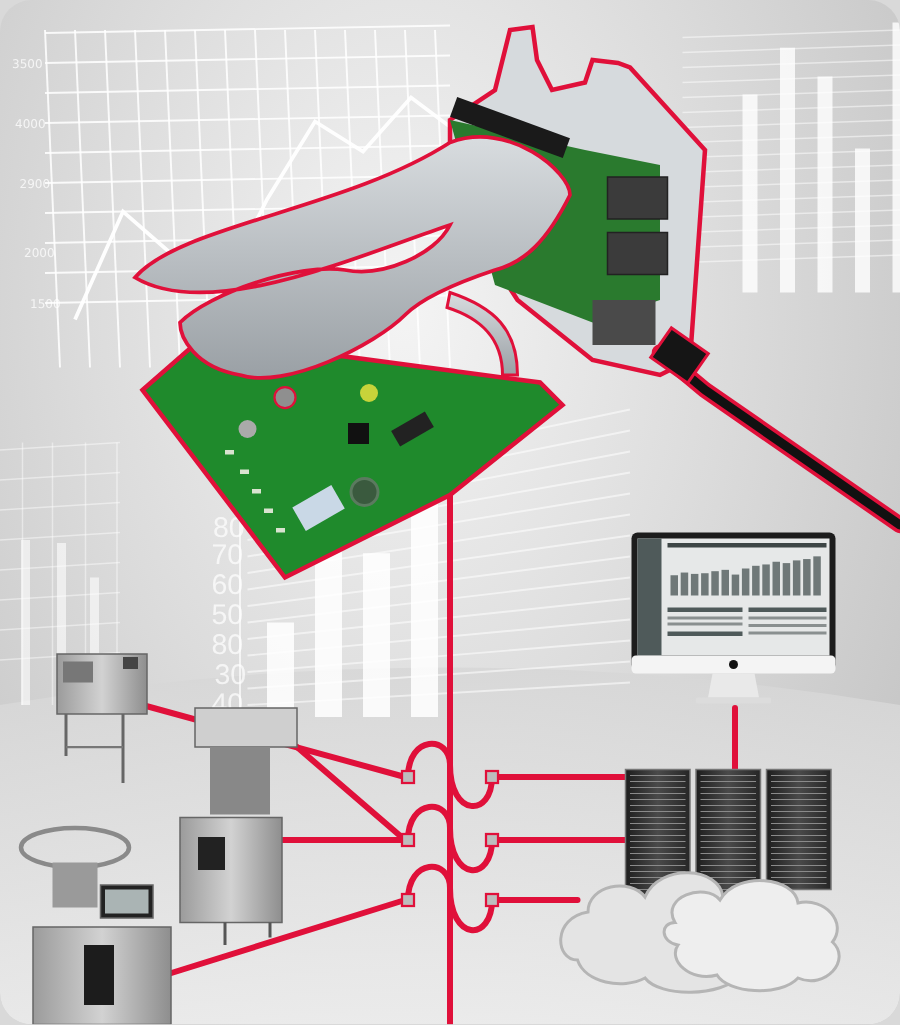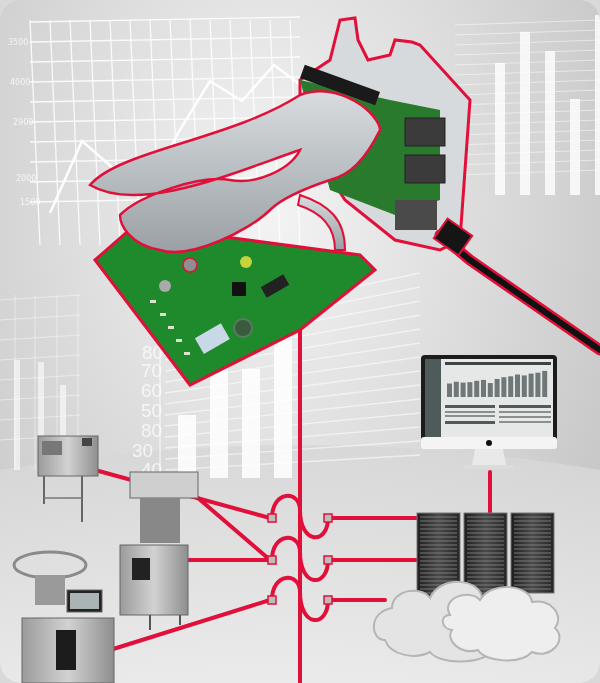--- a/index.html
+++ b/index.html
@@ -124,29 +124,29 @@
       <line x1="15" y1="295" x2="15" y2="470"></line>
       <line x1="35" y1="295" x2="35" y2="470"></line>
       <line x1="57" y1="295" x2="57" y2="470"></line>
       <line x1="78" y1="295" x2="78" y2="470"></line>
     </g>
   </svg>
 
   <span class="axis-label" style="left:8px;top:38px">3500</span>
   <span class="axis-label" style="left:10px;top:78px">4000</span>
   <span class="axis-label" style="left:13px;top:118px">2900</span>
-  <span class="axis-label" style="left:16px;top:174px">2000</span>
+  <span class="axis-label" style="left:16px;top:164px">2000</span>
   <span class="axis-label" style="left:20px;top:198px">1500</span>
 
   <span class="axis-label-big" style="left:142px;top:342px">80</span>
   <span class="axis-label-big" style="left:141px;top:360px">70</span>
   <span class="axis-label-big" style="left:141px;top:380px">60</span>
   <span class="axis-label-big" style="left:141px;top:400px">50</span>
   <span class="axis-label-big" style="left:141px;top:420px">80</span>
-  <span class="axis-label-big" style="left:132px;top:440px">30</span>
+  <span class="axis-label-big" style="left:143px;top:440px">30</span>
   <span class="axis-label-big" style="left:141px;top:459px">40</span>
 
   <svg width="600" height="683">
     <defs>
       <linearGradient id="rackGrad" x1="0" y1="0" x2="1" y2="0">
         <stop offset="0" stop-color="#1e1e1e"></stop>
         <stop offset="0.5" stop-color="#4a4a4a"></stop>
         <stop offset="1" stop-color="#262626"></stop>
       </linearGradient>
       <linearGradient id="cableGrad" x1="0" y1="0" x2="0" y2="1">

